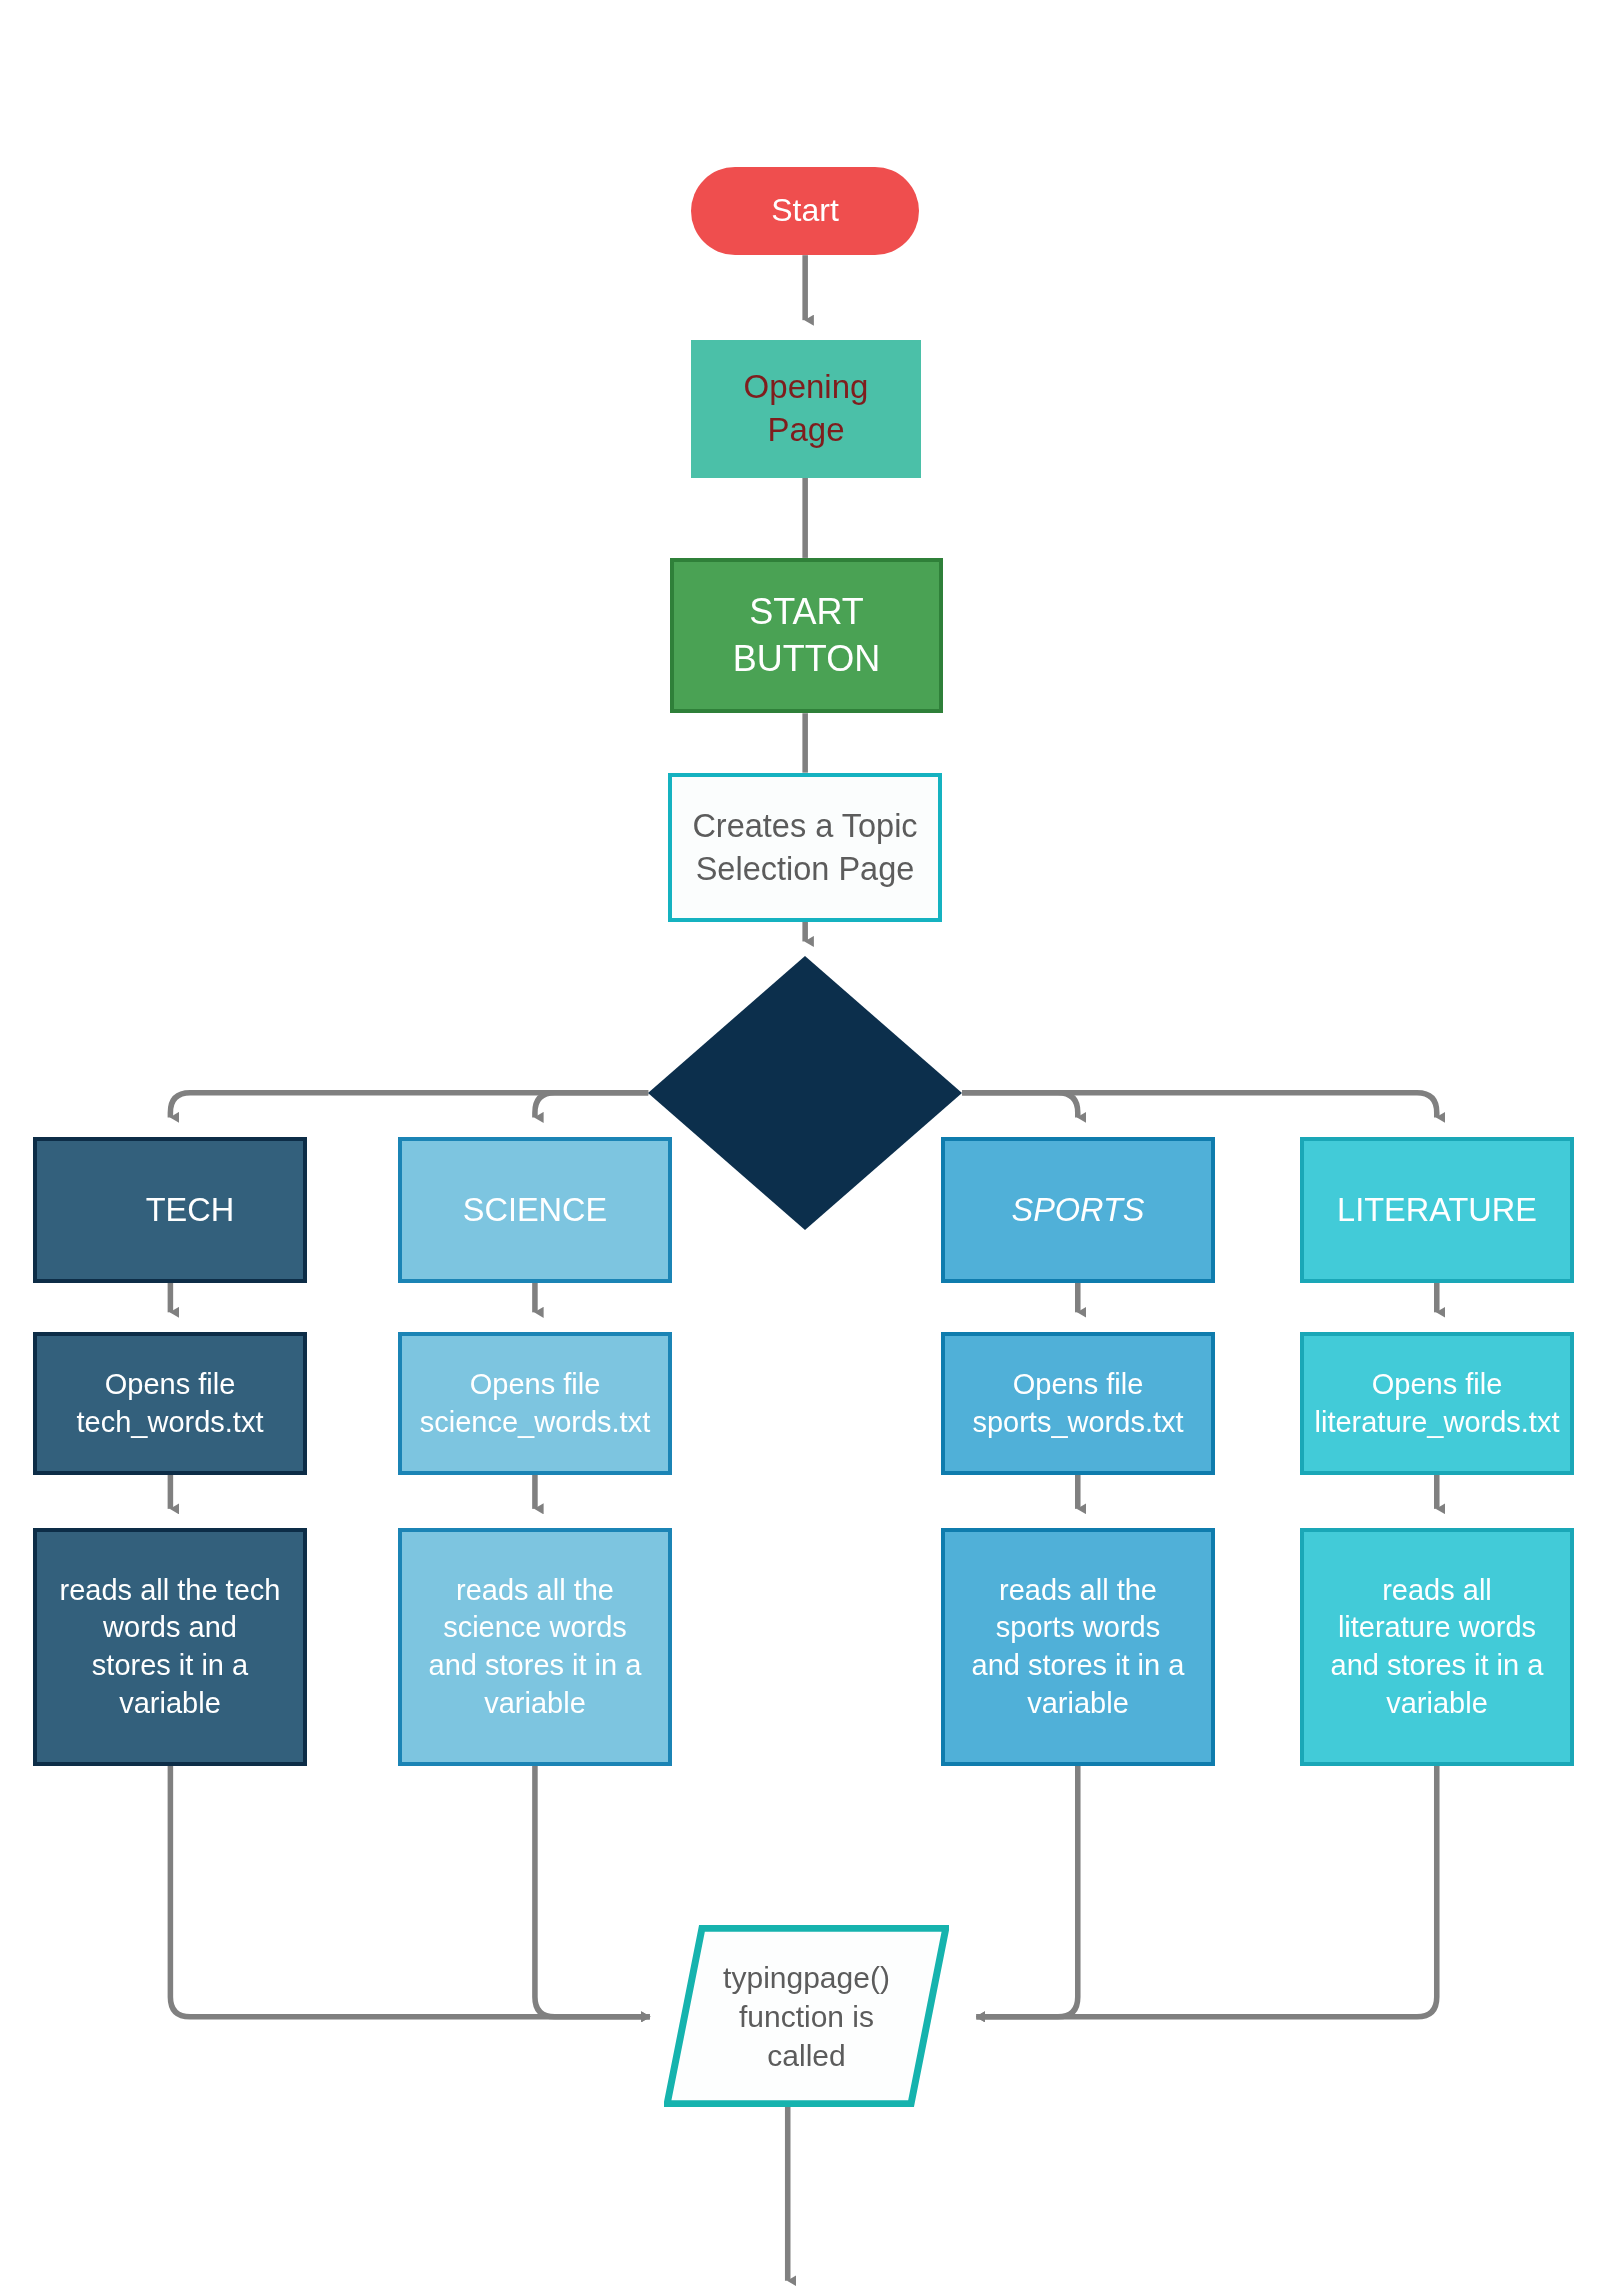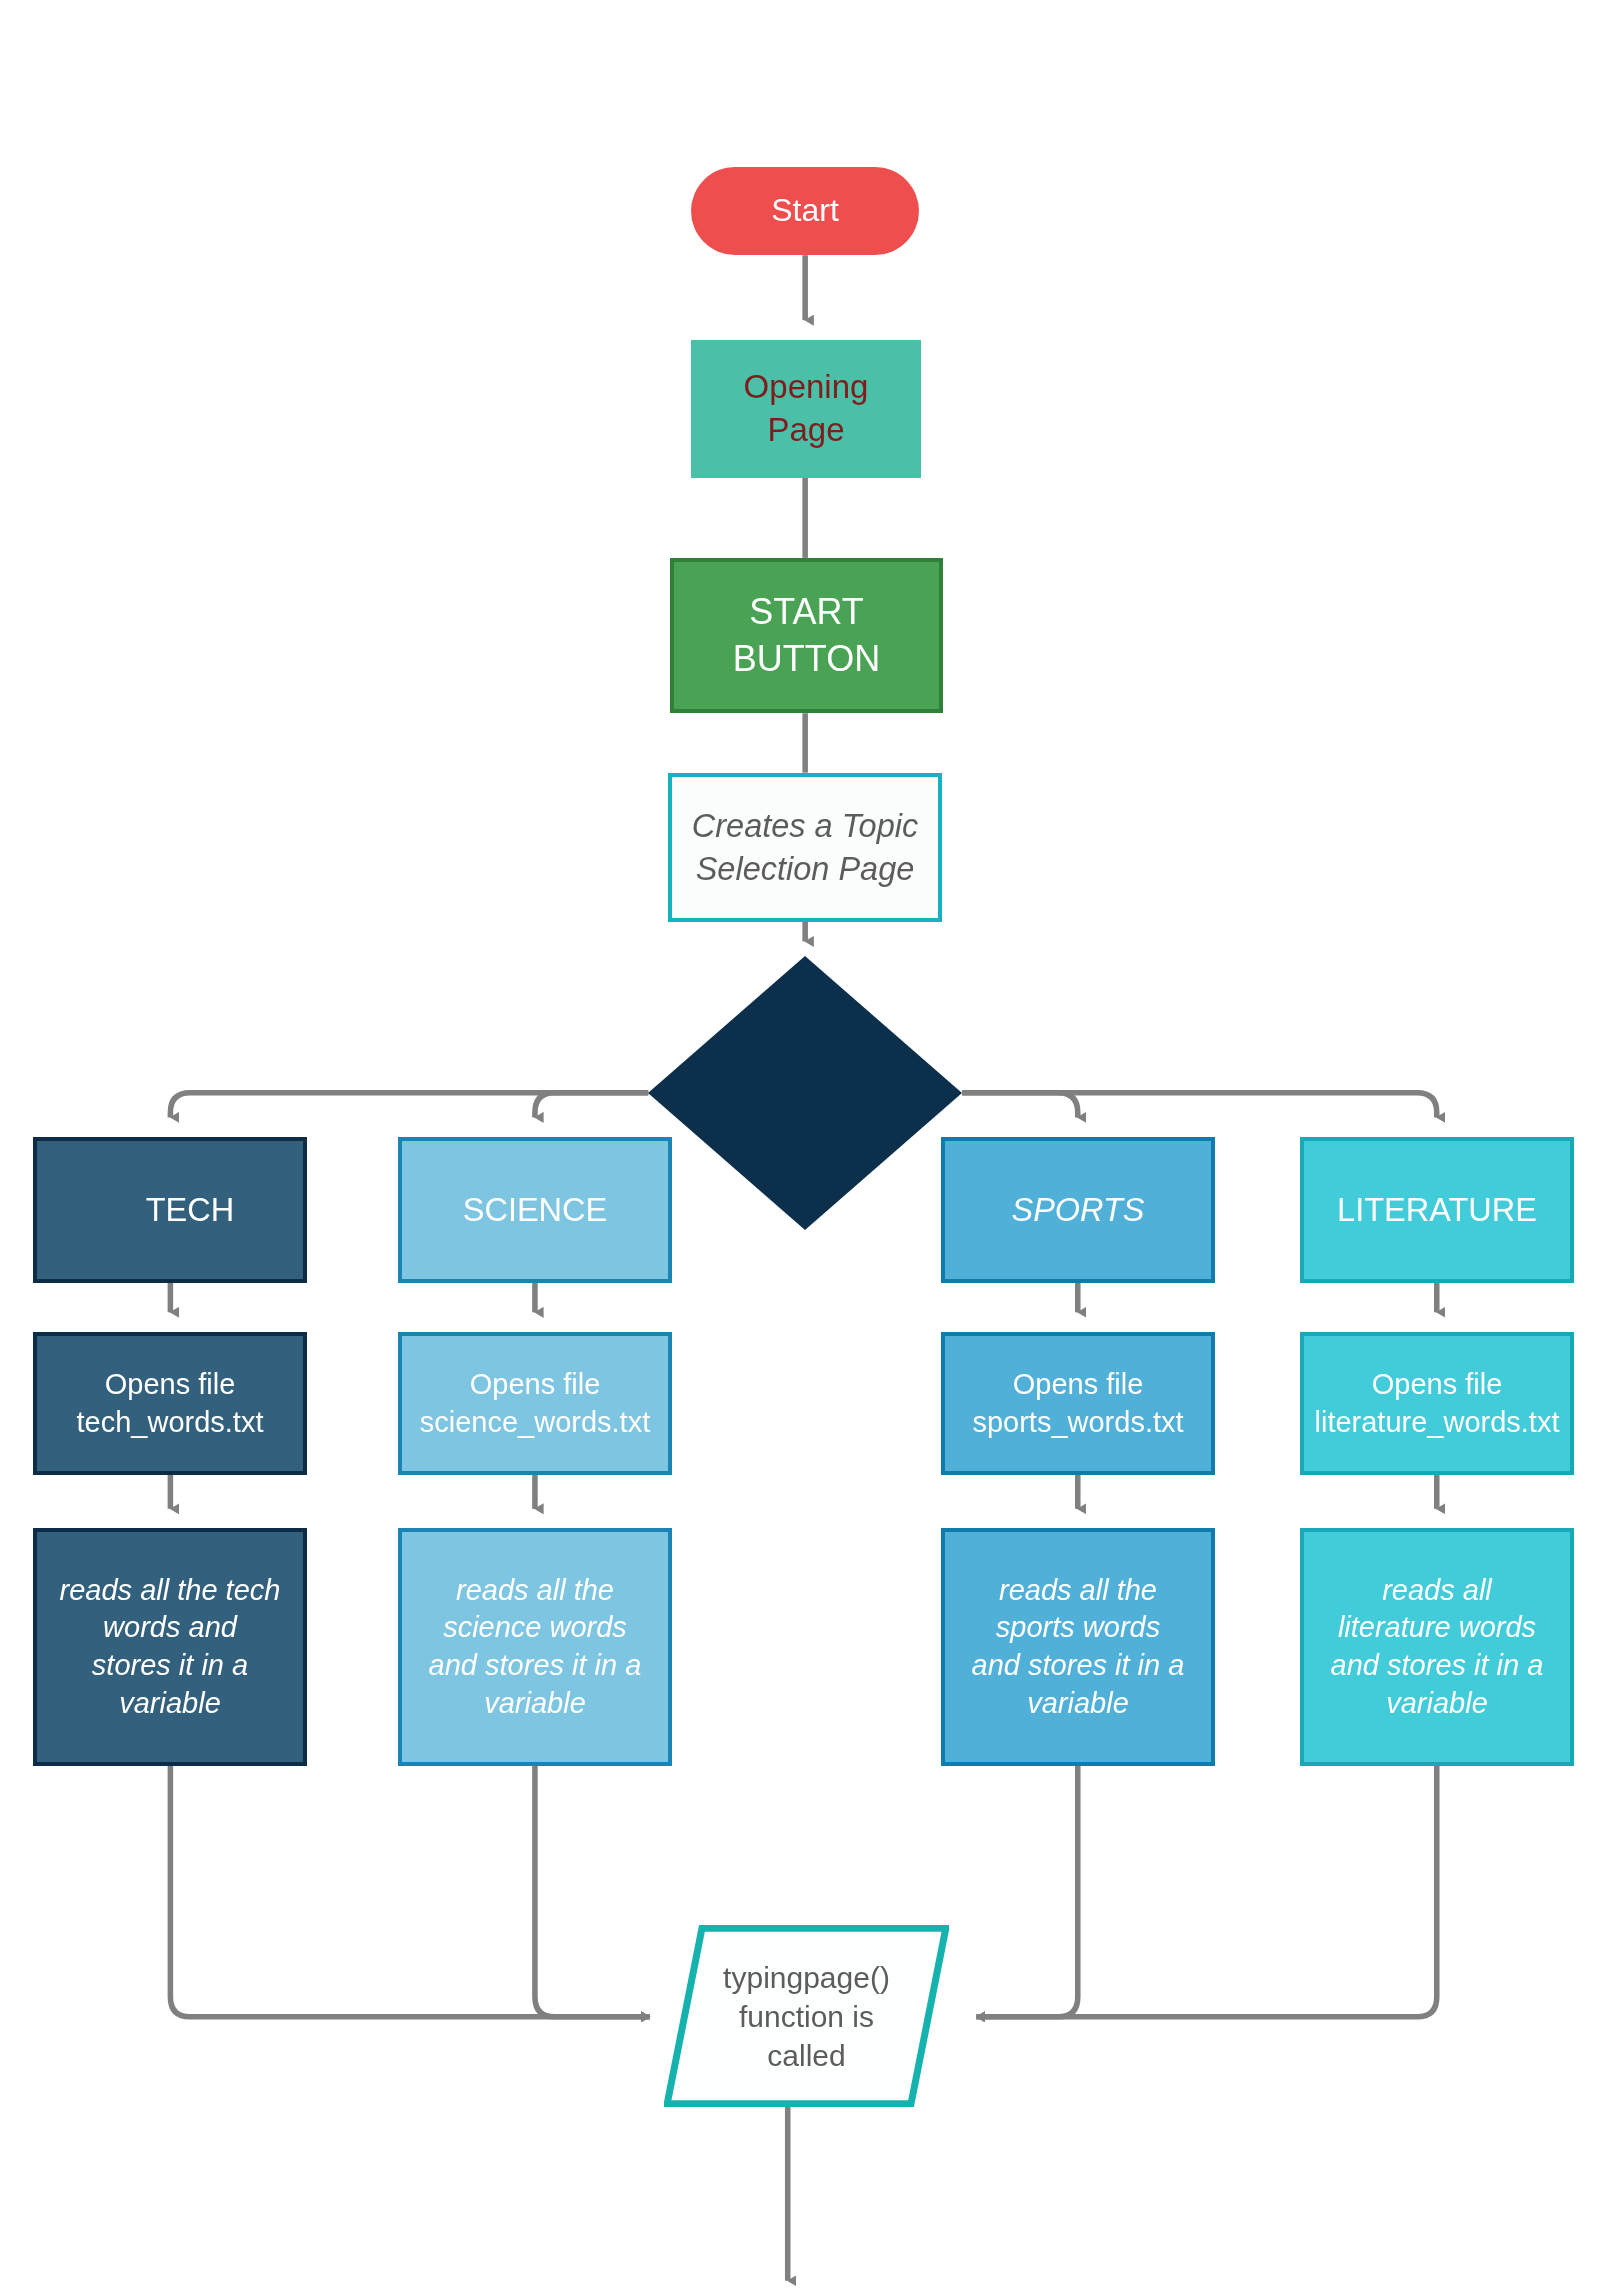--- a/index.html
+++ b/index.html
@@ -67,21 +67,20 @@
     font-size: 36px;
   }
 
   
   #n-creates {
     left: 668px; top: 773px; width: 274px; height: 149px;
     background: #fbfdfd;
     border: 4px solid #15b2c0;
     color: #5c5c5c;
     font-size: 32.5px;
-    font-style: italic;
   }
 
   
   #n-diamond {
     left: 648px; top: 956px; width: 314px; height: 274px;
     color: #ffffff;
     font-size: 32.5px;
     z-index: 6;
   }
   #n-diamond .dia-bg {
@@ -102,21 +101,21 @@
   #n-literature{ left: 1300px; top: 1137px; width: 274px; background:#42cbd8; border:4px solid #1aa7b7; }
 
   
   .opens-box { height: 143px; font-size: 29px; color: #ffffff; }
   #n-tech-open      { left: 33px;   top: 1332px; width: 274px; background:#33607c; border:4px solid #0d2d47; }
   #n-science-open   { left: 398px;  top: 1332px; width: 274px; background:#7dc5e0; border:4px solid #1b84b5; }
   #n-sports-open    { left: 941px; top: 1332px; width: 274px; background:#50b0d8; border:4px solid #0f7cad; }
   #n-literature-open{ left: 1300px; top: 1332px; width: 274px; background:#42cbd8; border:4px solid #1aa7b7; }
 
   
-  .reads-box { height: 238px; font-size: 29px; color: #ffffff; font-style: italic; }
+  .reads-box { height: 238px; font-size: 29px; color: #ffffff; }
   #n-tech-reads      { left: 33px;   top: 1528px; width: 274px; background:#33607c; border:4px solid #0d2d47; }
   #n-science-reads   { left: 398px;  top: 1528px; width: 274px; background:#7dc5e0; border:4px solid #1b84b5; }
   #n-sports-reads    { left: 941px; top: 1528px; width: 274px; background:#50b0d8; border:4px solid #0f7cad; }
   #n-literature-reads{ left: 1300px; top: 1528px; width: 274px; background:#42cbd8; border:4px solid #1aa7b7; }
 
   
   #n-typing {
     left: 664px; top: 1925px; width: 285px; height: 182px;
     color: #5c5c5c;
     font-size: 30px;

